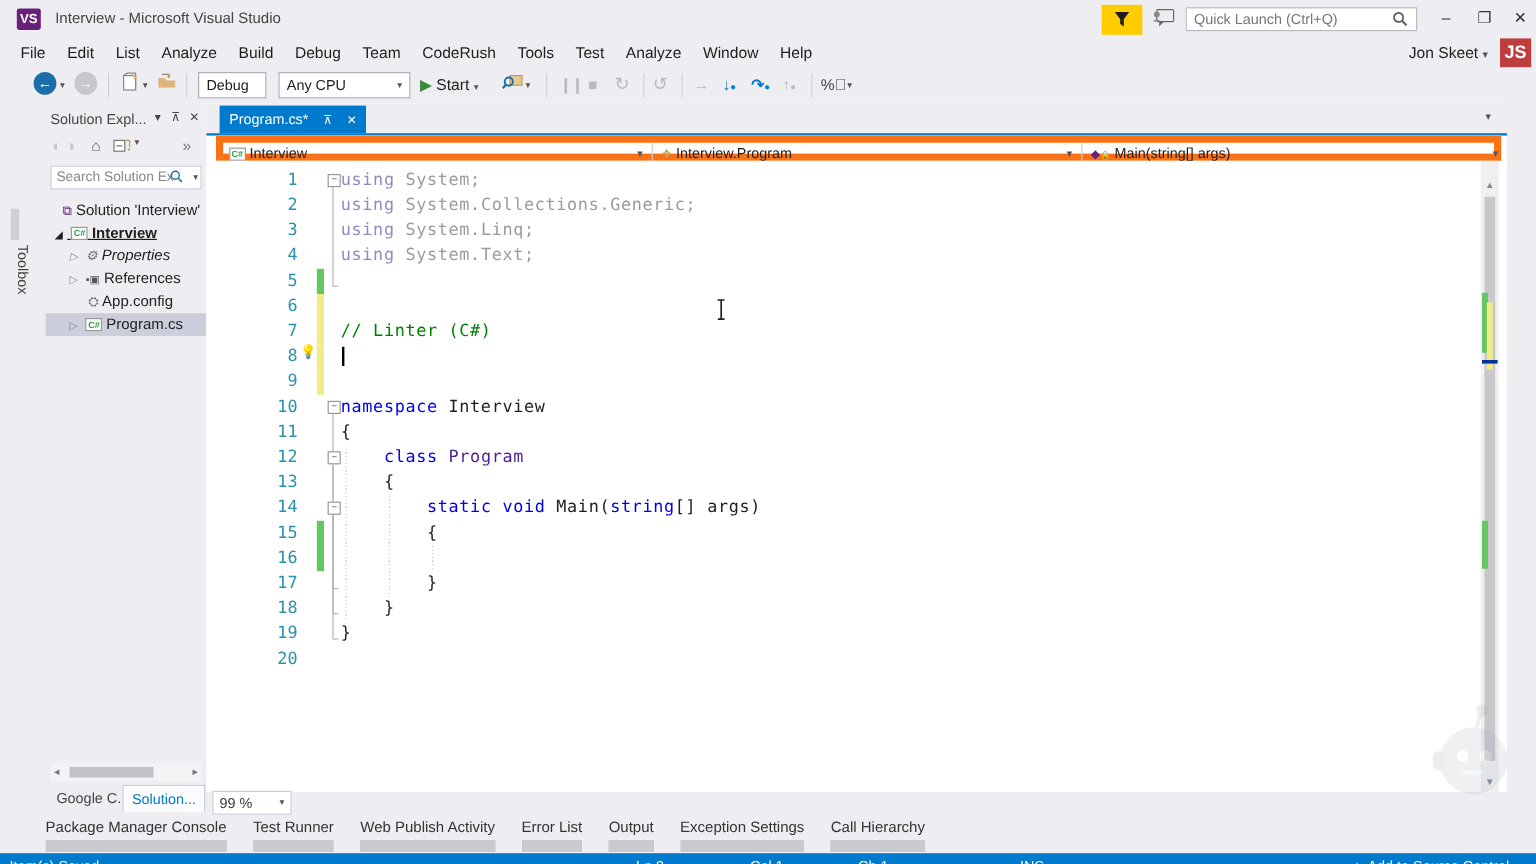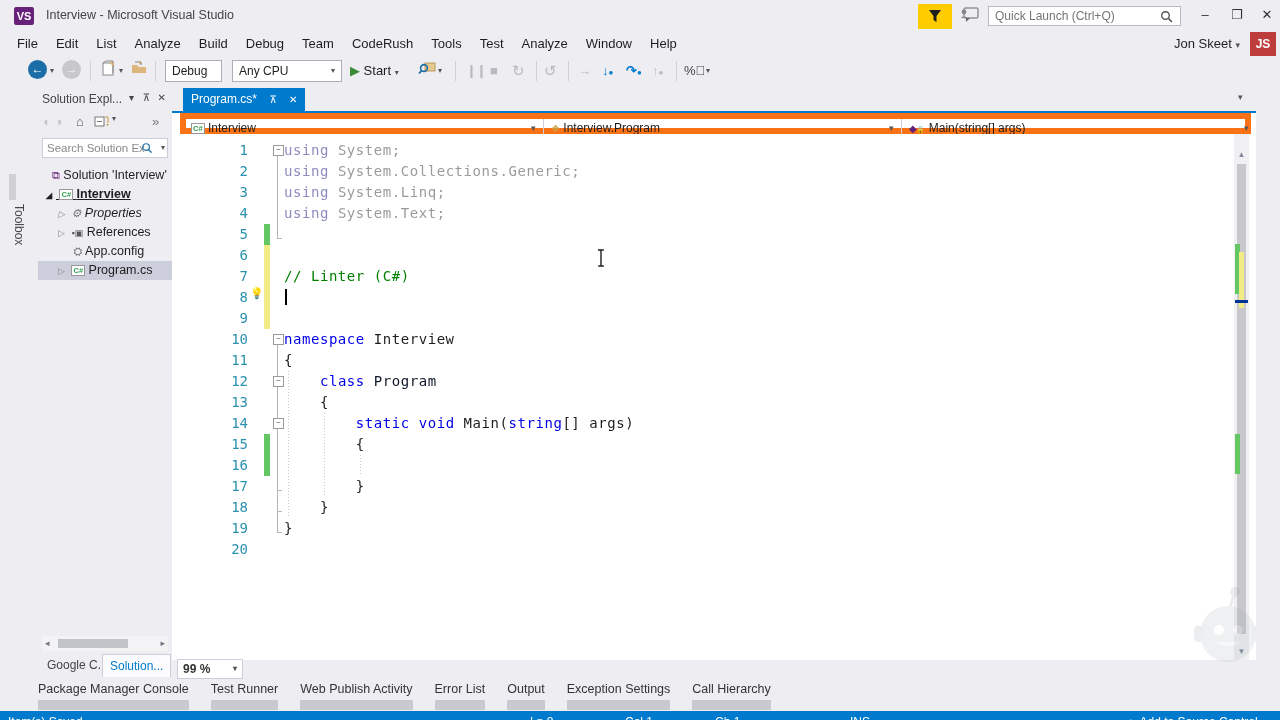--- a/index.html
+++ b/index.html
@@ -15,21 +15,21 @@
   .ql-filter svg{margin-top:4px;}
   .feedback{left:960px;top:6px;width:22px;height:20px;}
   #quick-launch{left:988px;top:6px;width:193px;height:20px;background:#fff;border:1px solid #B8B8C0;
        font-size:12px;color:#777;padding:0 22px 0 6px;box-sizing:border-box;font-family:"Liberation Sans",sans-serif;}
   .ql-mag{left:1160px;top:9px;}
   .win-btn{top:4px;width:26px;height:22px;text-align:center;line-height:22px;font-size:13px;color:#333;}
   
   #menubar{left:8px;top:32px;height:24px;display:flex;}
   .menu-item{padding:4px 9px;font-size:13px;color:#1E1E1E;}
   #user-area{right:40px;top:36px;font-size:13px;color:#1E1E1E;}
-  #avatar{right:4px;top:32px;width:26px;height:24px;background:#BE3E3E;color:#fff;font-size:12px;
+  #avatar{right:4px;top:32px;width:26px;height:24px;background:#BE3E3E;color:#fff;font-size:15px;
           font-weight:bold;text-align:center;line-height:24px;margin-left:28px;}
   
   #toolbar{left:0;top:57px;width:1280px;height:29px;background:#EEEEF2;border-bottom:1px solid #EEEEF2;}
   .tb{position:absolute;top:3px;height:22px;line-height:22px;font-size:13px;}
   .circle-btn{width:19px;height:19px;border-radius:50%;background:#1C6EA8;color:#fff;text-align:center;
               line-height:18px;font-size:12px;}
   .circle-btn.dis{background:#C8C8CC;color:#F3F3F5;}
   .combo{background:#fff;border:1px solid #ADAFB8;font-size:12px;color:#1E1E1E;
          padding:0 6px;box-sizing:border-box;height:22px;line-height:20px;}
   .combo .arr{float:right;color:#555;margin-left:8px;}
@@ -90,21 +90,21 @@
   #caret{width:1.5px;height:16px;background:#000;z-index:4;}
   #bulb{font-size:11px;z-index:4;}
   
   #ed-vscroll{left:1062px;top:48px;width:15px;height:526px;background:#F0F0F2;}
   .mark{position:absolute;width:5px;}
   #ed-splitter{left:1060px;top:0px;width:18px;height:16px;font-size:11px;color:#333;text-align:center;}
   
   .wm{opacity:0.14;}
   
   #zoom-combo{left:177px;top:659px;width:66px;height:20px;background:#fff;border:1px solid #CCCEDB;
-              font-size:12px;line-height:18px;padding:0 5px;box-sizing:border-box;color:#333;font-weight:bold;}
+              font-size:12px;line-height:18px;padding:0 5px;box-sizing:border-box;color:#333;}
   #panel-tabs{left:38px;top:682px;height:30px;display:flex;gap:22px;}
   .panel-tab{font-size:12.5px;color:#333;}
   .panel-tab::after{content:"";display:block;height:10px;background:#C9CACF;margin-top:4px;}
   #statusbar{left:0;top:711px;width:1280px;height:22px;background:#007ACC;color:#fff;font-size:12px;}
   .st{position:absolute;top:4px;}
 </style>
 </head>
 <body>
 
 <div id="titlebar" class="abs">
@@ -353,21 +353,21 @@
       <div class="lnum" style="left: 0px; top: 174px; width: 76px;">9</div>
       <div class="chg-bar" style="left: 92px; top: 174px; height: 21px; background: rgb(242, 236, 135);"></div>
       <div class="code-line" style="left: 112px; top: 174px;"></div>
       <div class="lnum" style="left: 0px; top: 195px; width: 76px;">10</div>
       <div class="fold-box" style="left: 101px; top: 200px;">−</div>
       <div class="code-line" style="left: 112px; top: 195px;"><span style="color: rgb(0, 0, 230);">namespace</span><span style="color: rgb(30, 30, 30);"> Interview</span></div>
       <div class="lnum" style="left: 0px; top: 216px; width: 76px;">11</div>
       <div class="code-line" style="left: 112px; top: 216px;"><span style="color: rgb(30, 30, 30);">{</span></div>
       <div class="lnum" style="left: 0px; top: 237px; width: 76px;">12</div>
       <div class="fold-box" style="left: 101px; top: 242px;">−</div>
-      <div class="code-line" style="left: 112px; top: 237px;"><span style="color: rgb(30, 30, 30);">    </span><span style="color: rgb(0, 0, 230);">class</span><span style="color: #0f172a;"> Program</span></div>
+      <div class="code-line" style="left: 112px; top: 237px;"><span style="color: rgb(30, 30, 30);">    </span><span style="color: rgb(0, 0, 230);">class</span><span style="color: #4c1d95;"> Program</span></div>
       <div class="lnum" style="left: 0px; top: 258px; width: 76px;">13</div>
       <div class="code-line" style="left: 112px; top: 258px;"><span style="color: rgb(30, 30, 30);">    {</span></div>
       <div class="lnum" style="left: 0px; top: 279px; width: 76px;">14</div>
       <div class="fold-box" style="left: 101px; top: 284px;">−</div>
       <div class="code-line" style="left: 112px; top: 279px;"><span style="color: rgb(30, 30, 30);">        </span><span style="color: rgb(0, 0, 230);">static</span><span style="color: rgb(30, 30, 30);"> </span><span style="color: rgb(0, 0, 230);">void</span><span style="color: rgb(30, 30, 30);"> Main(</span><span style="color: rgb(0, 0, 230);">string</span><span style="color: rgb(30, 30, 30);">[] args)</span></div>
       <div class="lnum" style="left: 0px; top: 300px; width: 76px;">15</div>
       <div class="chg-bar" style="left: 92px; top: 300px; height: 21px; background: rgb(99, 199, 99);"></div>
       <div class="code-line" style="left: 112px; top: 300px;"><span style="color: rgb(30, 30, 30);">        {</span></div>
       <div class="lnum" style="left: 0px; top: 321px; width: 76px;">16</div>
       <div class="chg-bar" style="left: 92px; top: 321px; height: 21px; background: rgb(99, 199, 99);"></div>

